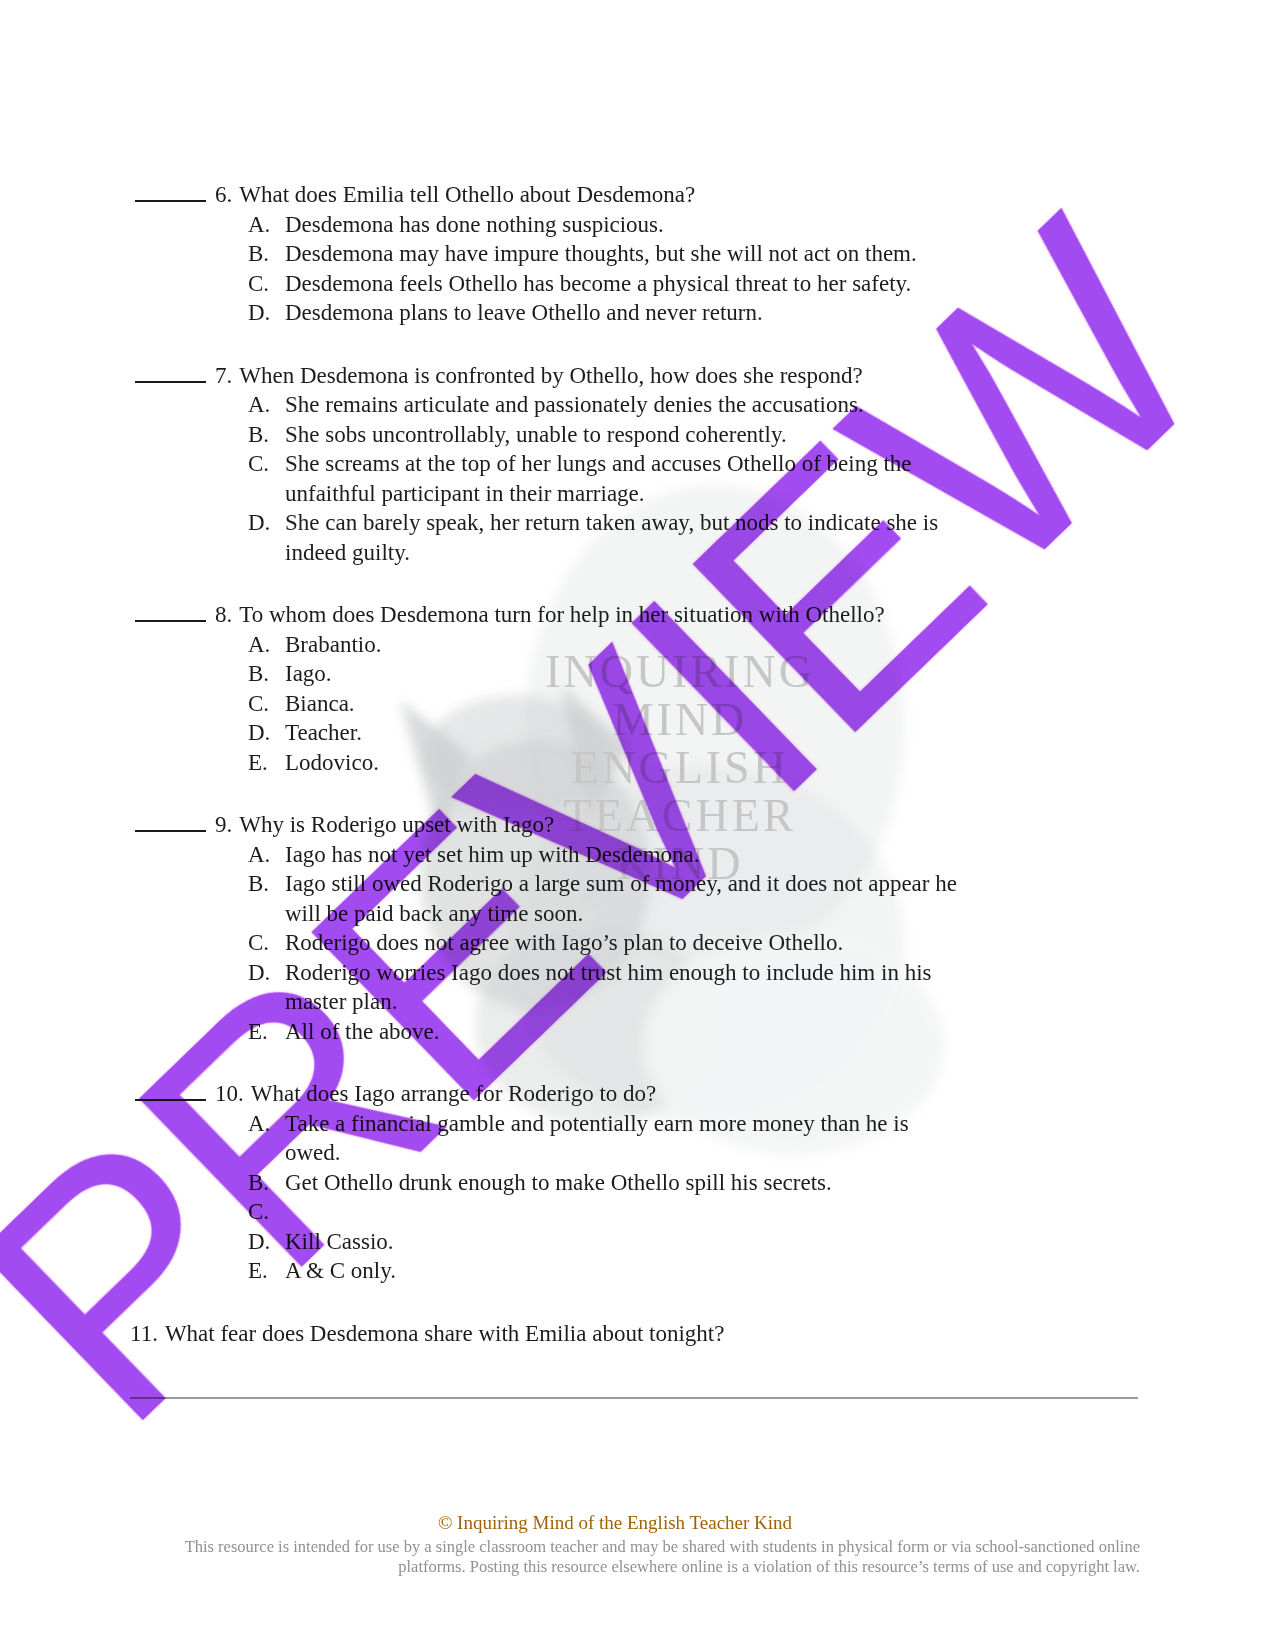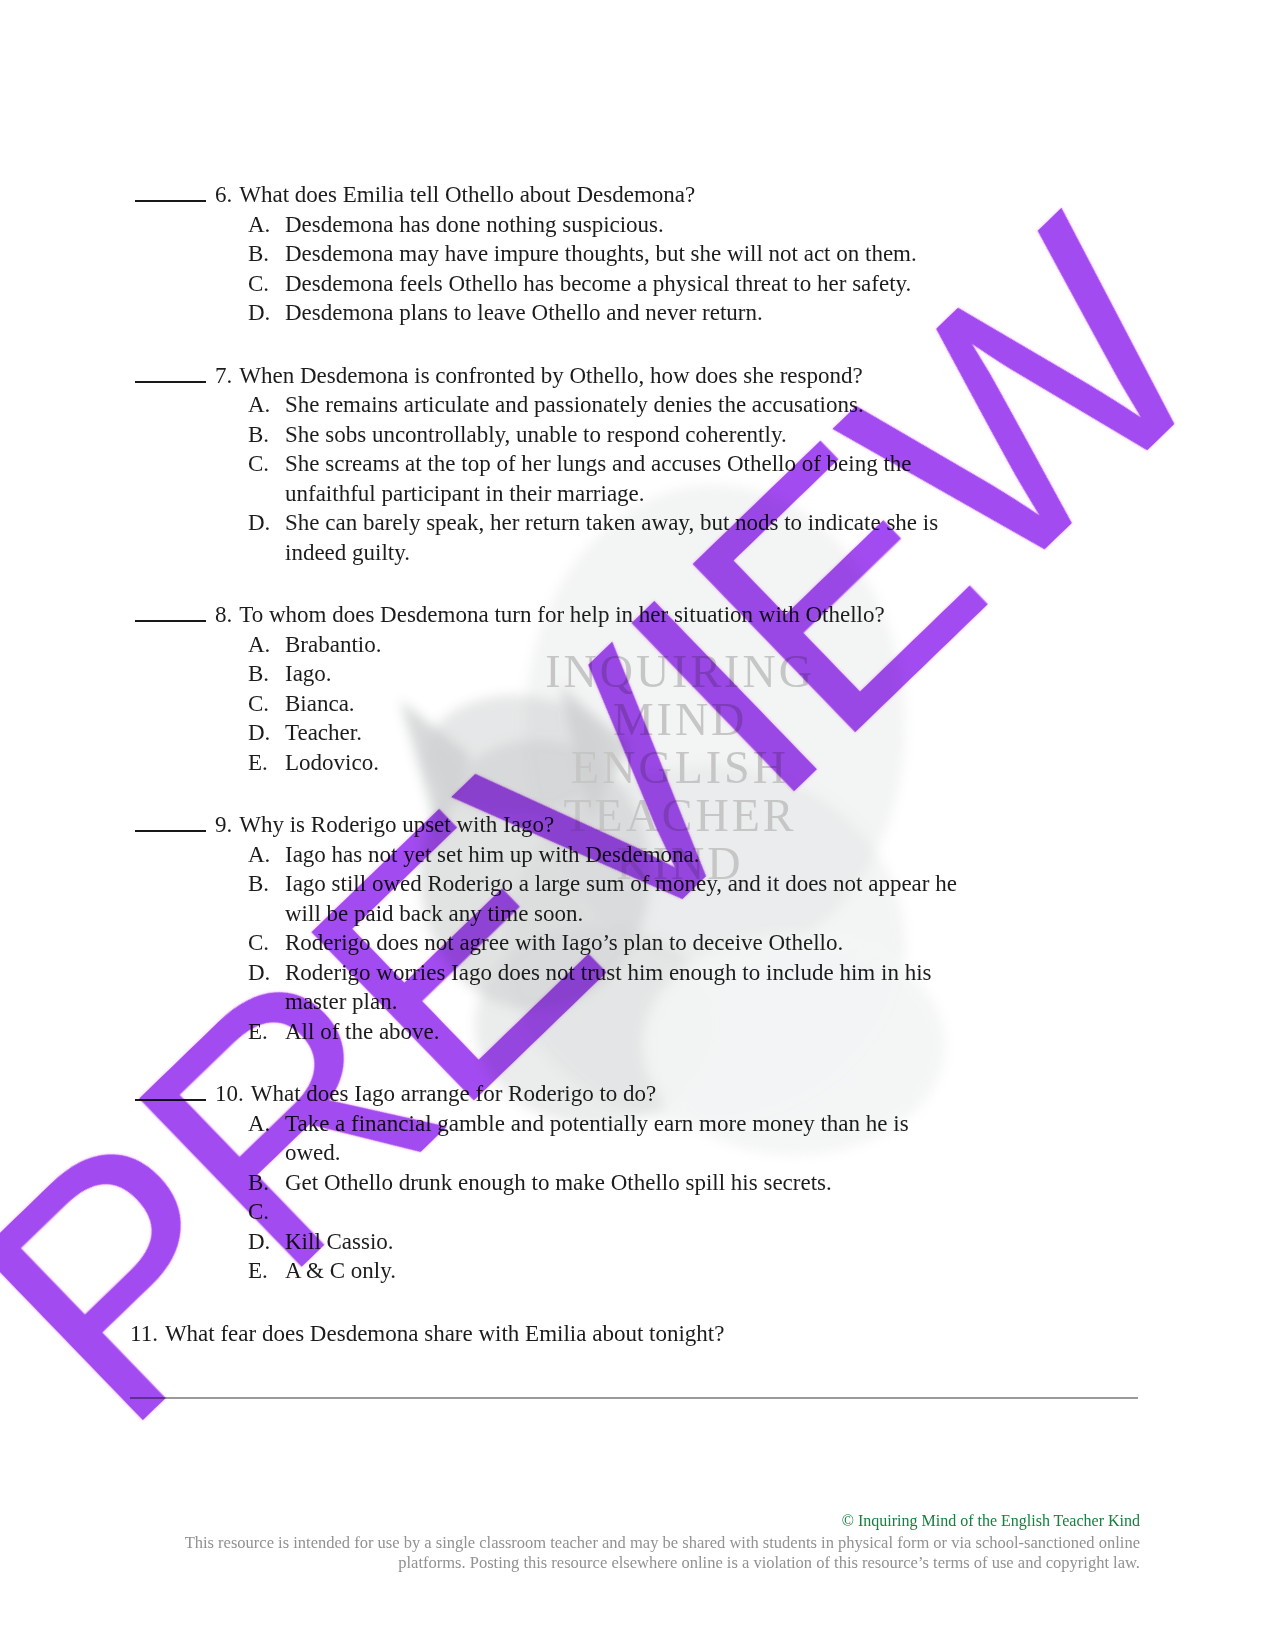--- a/index.html
+++ b/index.html
@@ -25,21 +25,21 @@
   .q-line{white-space:nowrap;font-family:Liberation Serif, serif;}
   .blank{display:inline-block;width:71px;border-bottom:2.5px solid #191919;margin-right:9px;}
   .q-num{margin-right:7px;}
   .no-blank .q-num{margin-left:-5px;}
   .option{display:flex;}
   .opt-letter{flex:0 0 37px;margin-left:113px;}
   .opt-text{white-space:pre-line;}
   .answer-line{border-top:2px solid #9a9a9a;width:1008px;margin-left:-5px;margin-top:49px;height:0;}
   
   .footer{position:absolute;right:135px;top:1512px;width:1050px;text-align:right;z-index:3;}
-  .copyright{font-size:16px;color:#15803d;margin-bottom:3px;}
+  .copyright{font-size:19px;color:#a16207;margin-bottom:3px;text-align:center;}
   .disclaimer{font-size:16.5px;line-height:20px;color:#919191;white-space:pre-line;}
   
   .preview-wm{
     position:absolute;left:590px;top:825px;z-index:5;
     transform:translate(-50%,-50%) rotate(-44deg);
     font-family:"Liberation Sans",sans-serif;font-weight:400;
     font-size:340px;letter-spacing:-6px;white-space:nowrap;
     color:#a24bf0;mix-blend-mode:multiply;
     text-shadow:0 0 3px rgba(238,166,242,.85);
   }

